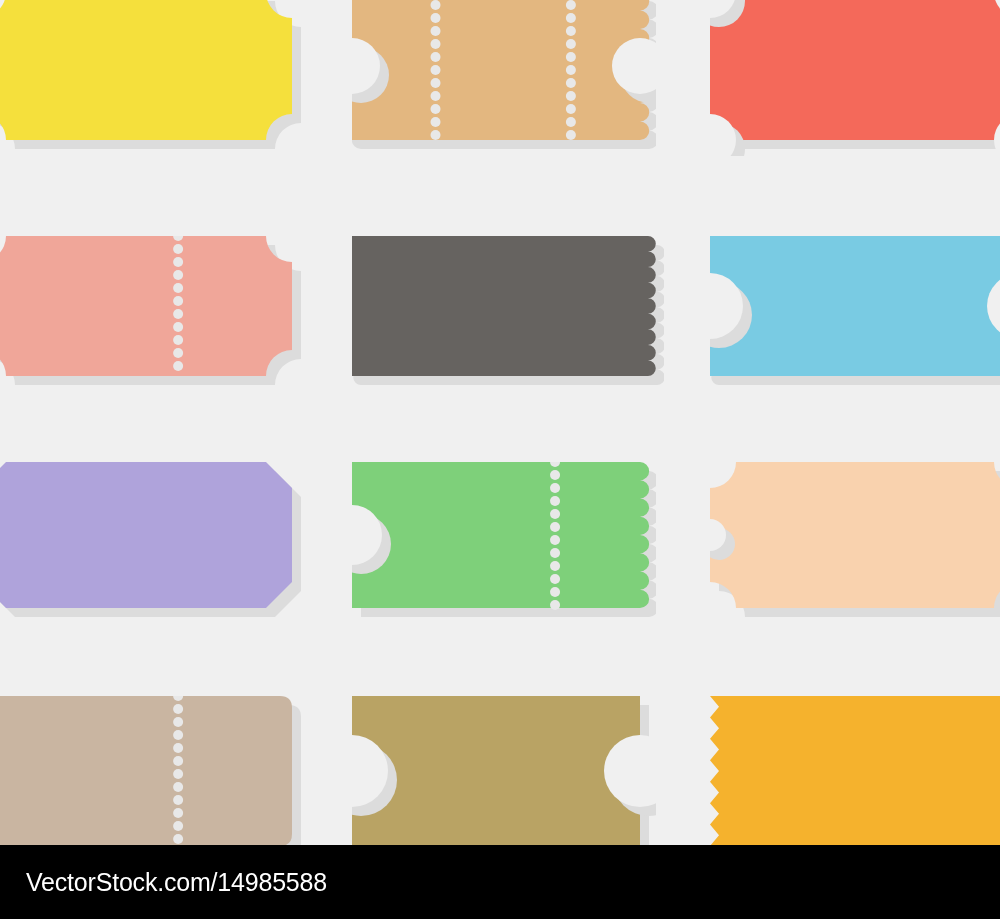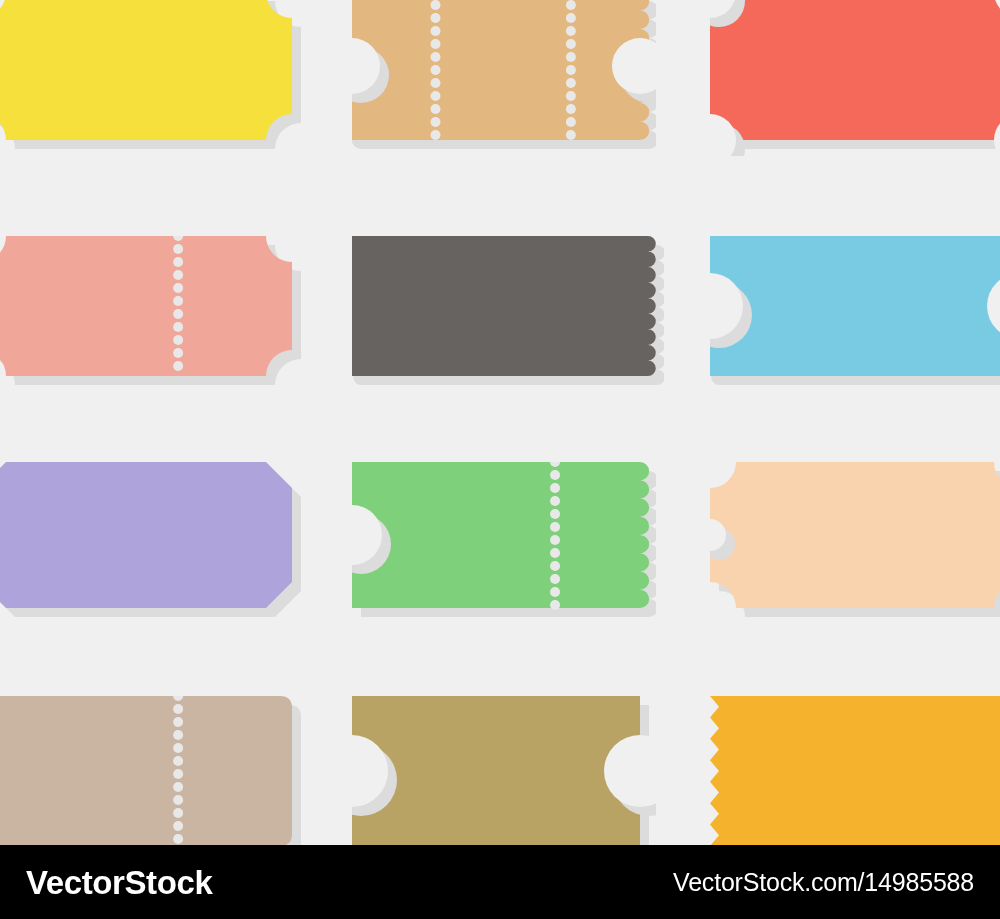--- a/index.html
+++ b/index.html
@@ -230,17 +230,16 @@
         <svg width="326" height="166" viewBox="0 0 326 166" class="ticket-svg">
           <g transform="translate(9,9)">
             <path d="M 0 0 L 310 0 L 301 10.714285714285714 L 310 21.428571428571427 L 301 32.14285714285714 L 310 42.857142857142854 L 301 53.57142857142857 L 310 64.28571428571428 L 301 74.99999999999999 L 310 85.71428571428571 L 301 96.42857142857142 L 310 107.14285714285714 L 301 117.85714285714285 L 310 128.57142857142856 L 301 139.28571428571428 L 310 150 L 0 150 L 9 139.28571428571428 L 0 128.57142857142856 L 9 117.85714285714285 L 0 107.14285714285714 L 9 96.42857142857143 L 0 85.71428571428571 L 9 75 L 0 64.28571428571428 L 9 53.57142857142856 L 0 42.857142857142854 L 9 32.14285714285714 L 0 21.428571428571427 L 9 10.714285714285714 L 0 0 Z" fill="#dcdcdc"></path>
           </g>
           <path d="M 0 0 L 310 0 L 301 10.714285714285714 L 310 21.428571428571427 L 301 32.14285714285714 L 310 42.857142857142854 L 301 53.57142857142857 L 310 64.28571428571428 L 301 74.99999999999999 L 310 85.71428571428571 L 301 96.42857142857142 L 310 107.14285714285714 L 301 117.85714285714285 L 310 128.57142857142856 L 301 139.28571428571428 L 310 150 L 0 150 L 9 139.28571428571428 L 0 128.57142857142856 L 9 117.85714285714285 L 0 107.14285714285714 L 9 96.42857142857143 L 0 85.71428571428571 L 9 75 L 0 64.28571428571428 L 9 53.57142857142856 L 0 42.857142857142854 L 9 32.14285714285714 L 0 21.428571428571427 L 9 10.714285714285714 L 0 0 Z" fill="#f5b22d"></path>
         </svg>
       </div>
     </div>
 
   <div id="footer-bar">
-    <span id="brand-wordmark">VectorStock</span>
     <span id="source-url">VectorStock.com/14985588</span>
   </div>
 
 </div>
 
 </body></html>

